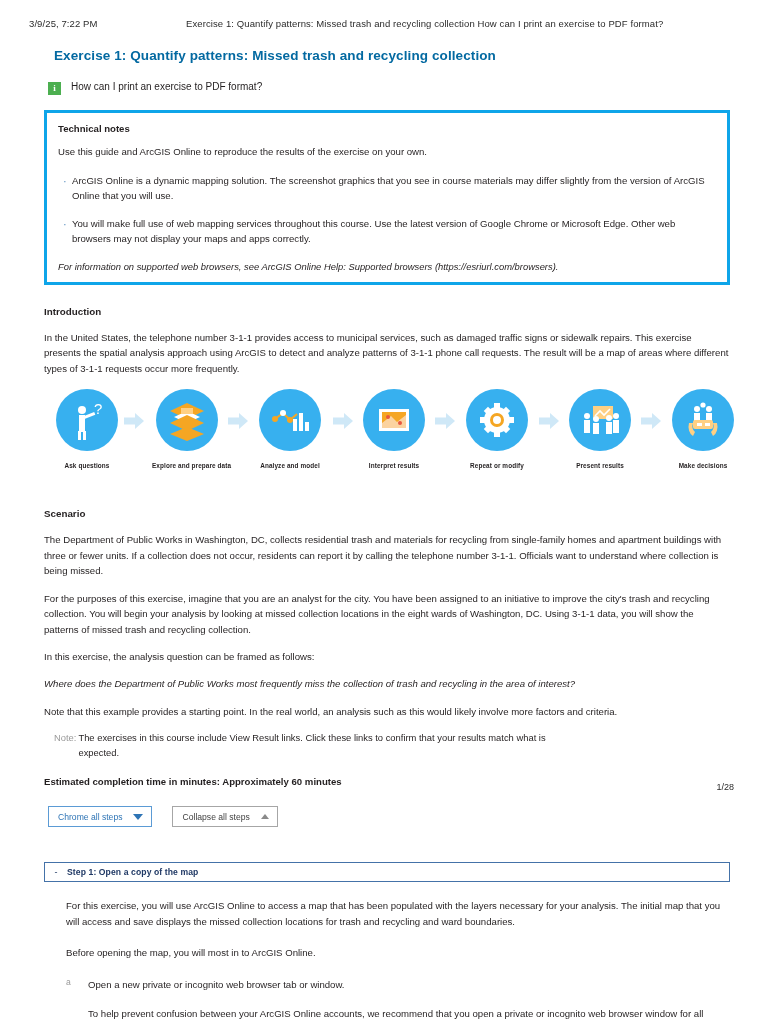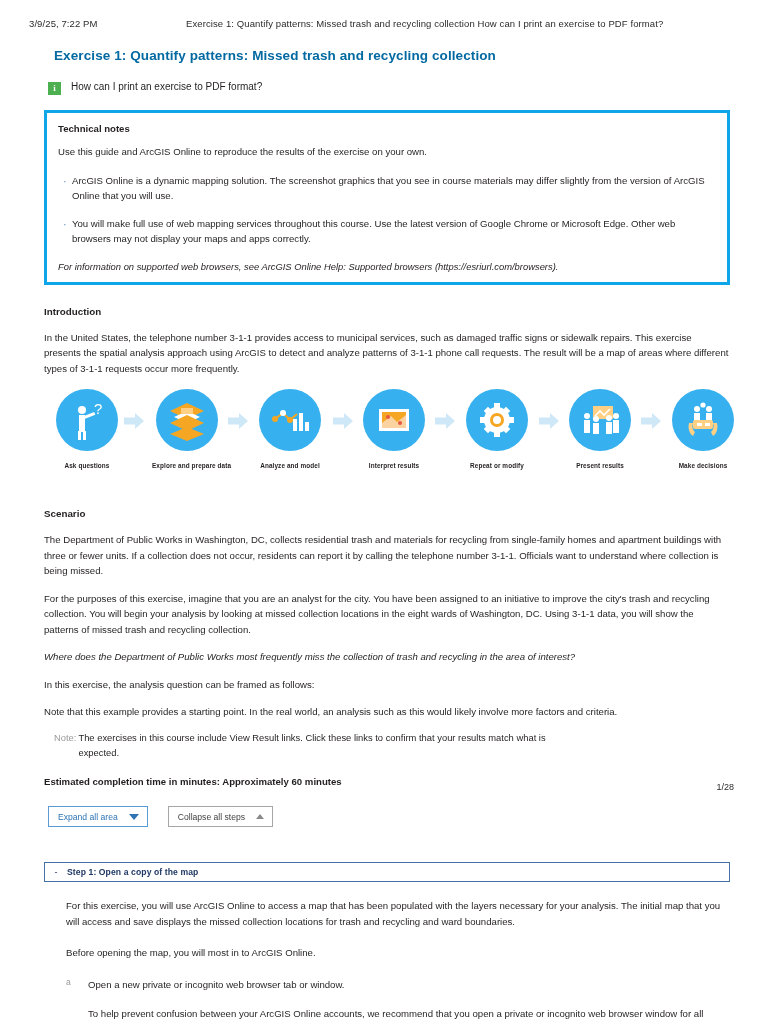--- a/index.html
+++ b/index.html
@@ -468,34 +468,34 @@
             <circle cx="31" cy="16" r="2.6" fill="#ffffff"></circle>
           </svg>
         </div>
         <div class="wf-label">Make decisions</div>
       </div>
     </div>
 
     <div class="sec-head">Scenario</div>
     <p class="body">The Department of Public Works in Washington, DC, collects residential trash and materials for recycling from single-family homes and apartment buildings with three or fewer units. If a collection does not occur, residents can report it by calling the telephone number 3-1-1. Officials want to understand where collection is being missed.</p>
     <p class="body">For the purposes of this exercise, imagine that you are an analyst for the city. You have been assigned to an initiative to improve the city's trash and recycling collection. You will begin your analysis by looking at missed collection locations in the eight wards of Washington, DC. Using 3-1-1 data, you will show the patterns of missed trash and recycling collection.</p>
+    <p class="body tight">In this exercise, the analysis question can be framed as follows:</p>
     <p class="body italic">Where does the Department of Public Works most frequently miss the collection of trash and recycling in the area of interest?</p>
-    <p class="body tight">In this exercise, the analysis question can be framed as follows:</p>
     <p class="body">Note that this example provides a starting point. In the real world, an analysis such as this would likely involve more factors and criteria.</p>
 
     <div class="note-block">
       <span class="note-label">Note:</span>
       <span class="note-body">The exercises in this course include View Result links. Click these links to confirm that your results match what is expected.</span>
     </div>
 
     <p class="estimate">Estimated completion time in minutes: Approximately 60 minutes</p>
 
     <div class="btn-row">
       <div class="btn expand">
-        <span>Expand all area</span>
+        <span>Chrome all steps</span>
         <span class="tri down"></span>
       </div>
       <div class="btn collapse">
         <span>Collapse all steps</span>
         <span class="tri up"></span>
       </div>
     </div>
 
     <div class="step-header">
       <span class="step-minus">-</span>

